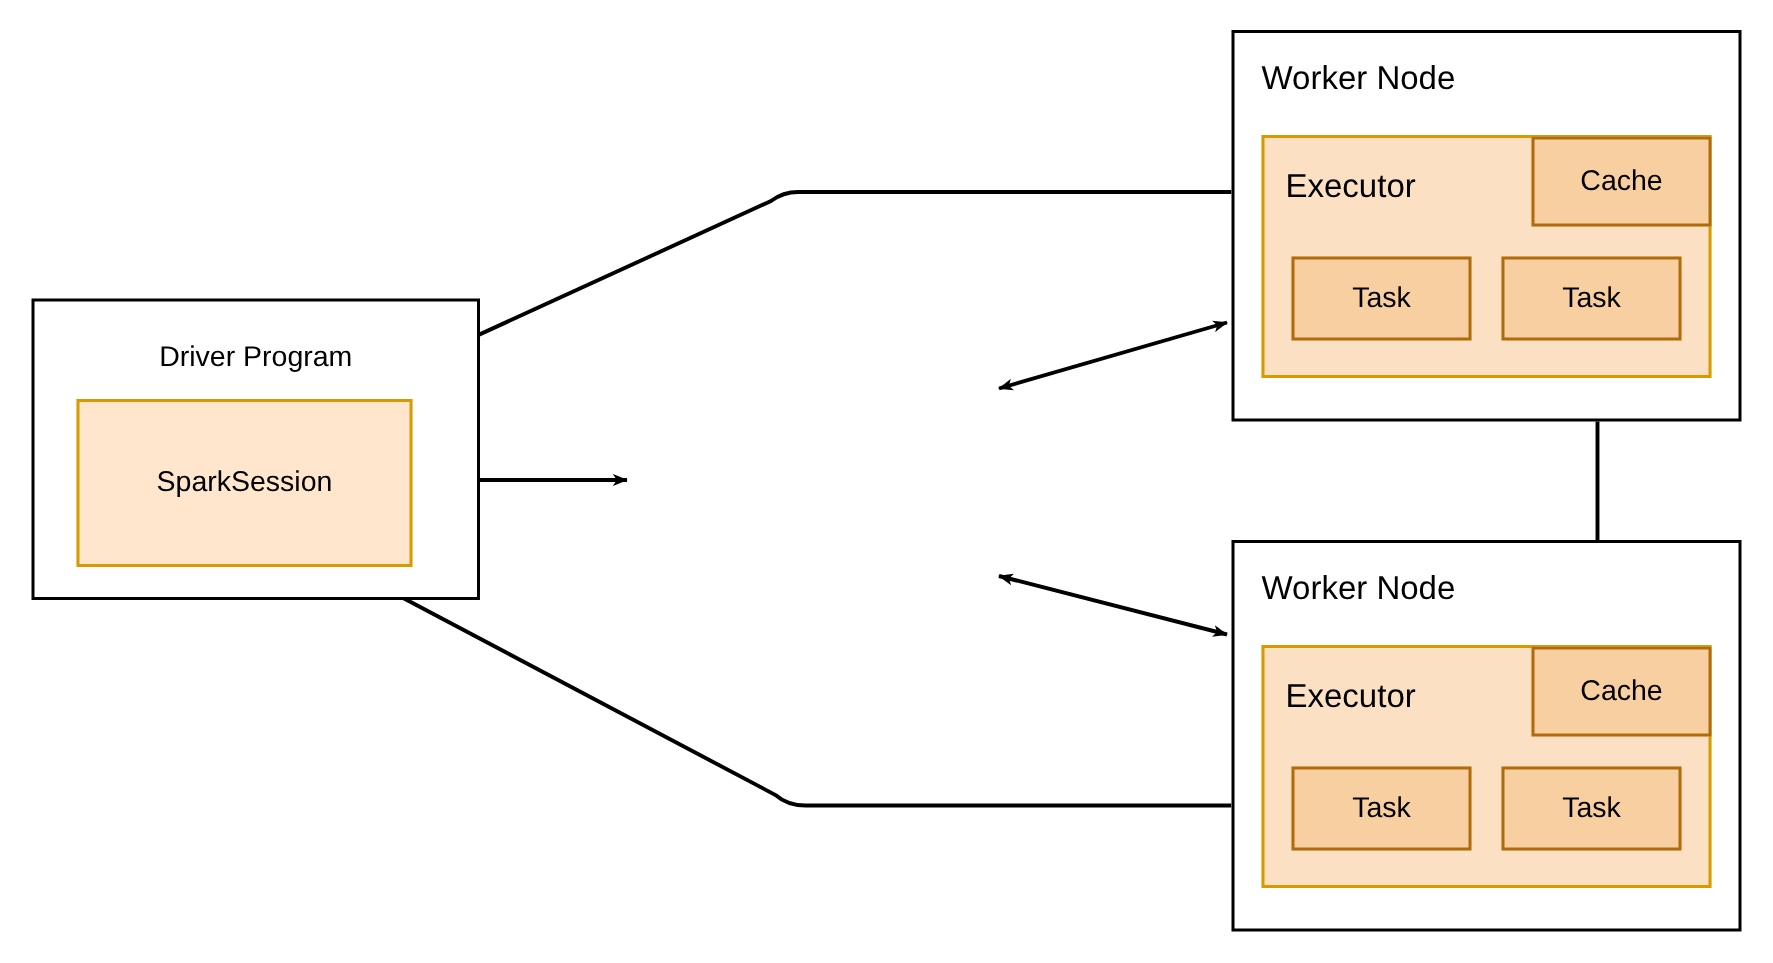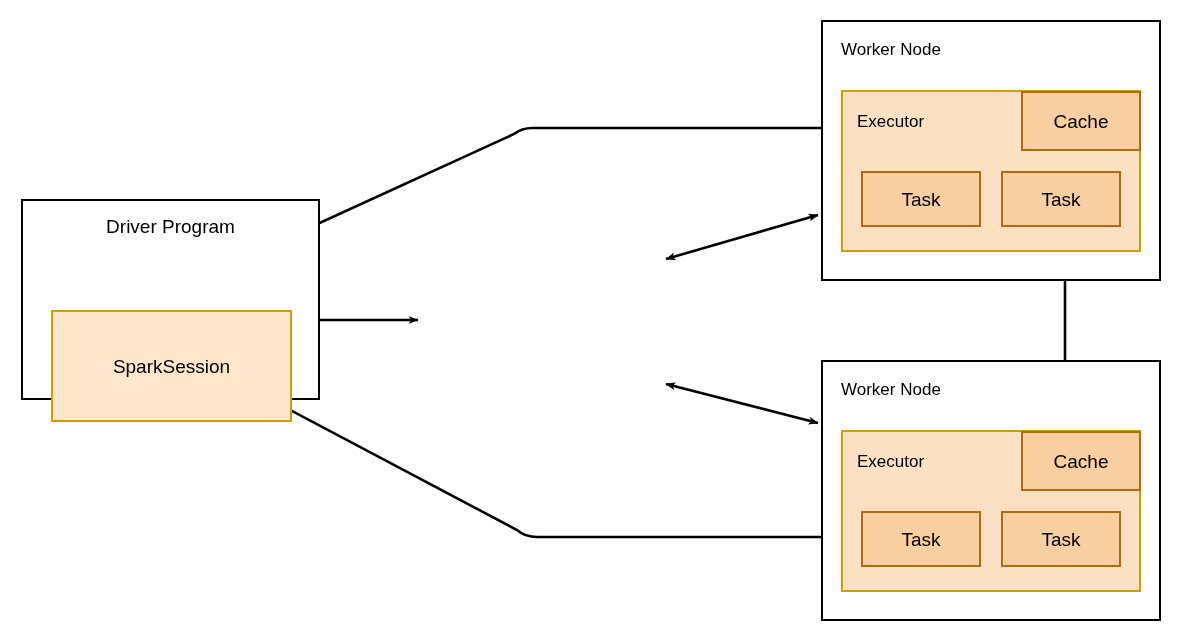--- a/index.html
+++ b/index.html
@@ -48,21 +48,21 @@
     left: 0;
     top: 0;
     width: 100%;
     text-align: center;
     font-size: 19px;
     color: #000000;
     line-height: 1;
   }
   .label-left {
     position: absolute;
-    font-size: 17px;
+    font-size: 22px;
     color: #000000;
     line-height: 1;
     white-space: nowrap;
   }
   .label-center {
     position: absolute;
     left: 0;
     top: 50%;
     width: 100%;
     transform: translateY(-50%);
@@ -94,23 +94,23 @@
     <path d="M 295,320 L 418,320" fill="none" stroke="#000000" stroke-width="2.6" marker-end="url(#ah)" marker-start="url(#ah-start)"></path>
 
     <path d="M 666,259 L 818,215" fill="none" stroke="#000000" stroke-width="2.6" marker-end="url(#ah)" marker-start="url(#ah-start)"></path>
 
     <path d="M 666,384 L 818,423" fill="none" stroke="#000000" stroke-width="2.6" marker-end="url(#ah)" marker-start="url(#ah-start)"></path>
 
     <path d="M 1065,255 L 1065,428" fill="none" stroke="#000000" stroke-width="2.6" marker-end="url(#ah)" marker-start="url(#ah-start)"></path>
   </svg>
 
   <div class="node plain-box" style="left:21px; top:199px; width:299px; height:201px;">
-    <div class="label-top" style="top:16px;">Driver Program</div>
+    <div class="label-top" style="top:28px;">Driver Program</div>
   </div>
-  <div class="node spark-box" style="left:51px; top:266px; width:241px; height:112px;margin-top:44px;">
+  <div class="node spark-box" style="left:51px; top:266px; width:224px; height:112px;">
     <div class="label-center">SparkSession</div>
   </div>
 
 
   <div class="node plain-box" style="left:821px; top:20px; width:340px; height:261px;">
     <div class="label-left" style="left:18px; top:19px;">Worker Node</div>
   </div>
   <div class="node exec-box" style="left:841px; top:90px; width:300px; height:162px;">
     <div class="label-left" style="left:14px; top:21px;">Executor</div>
   </div>

